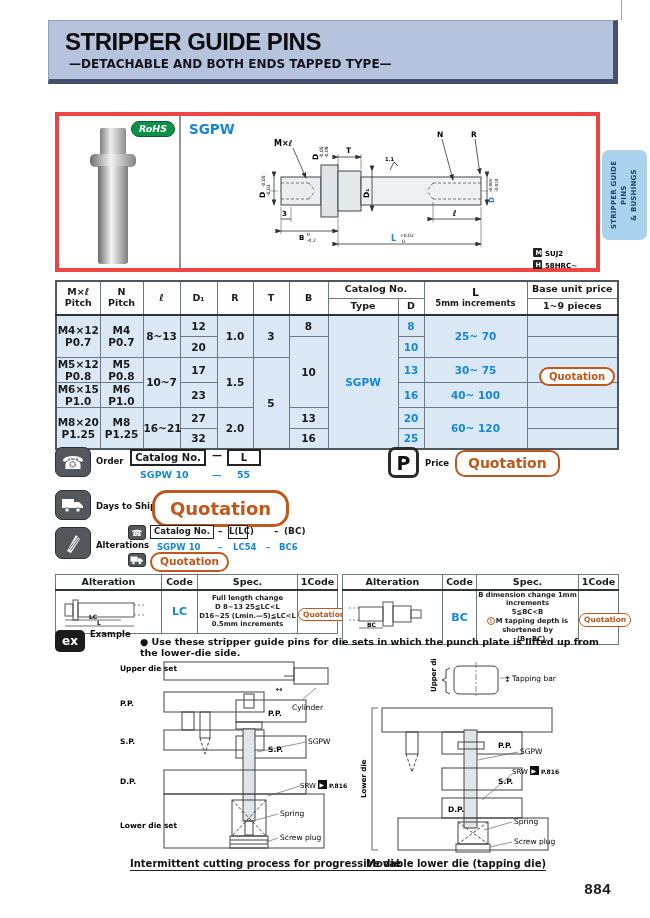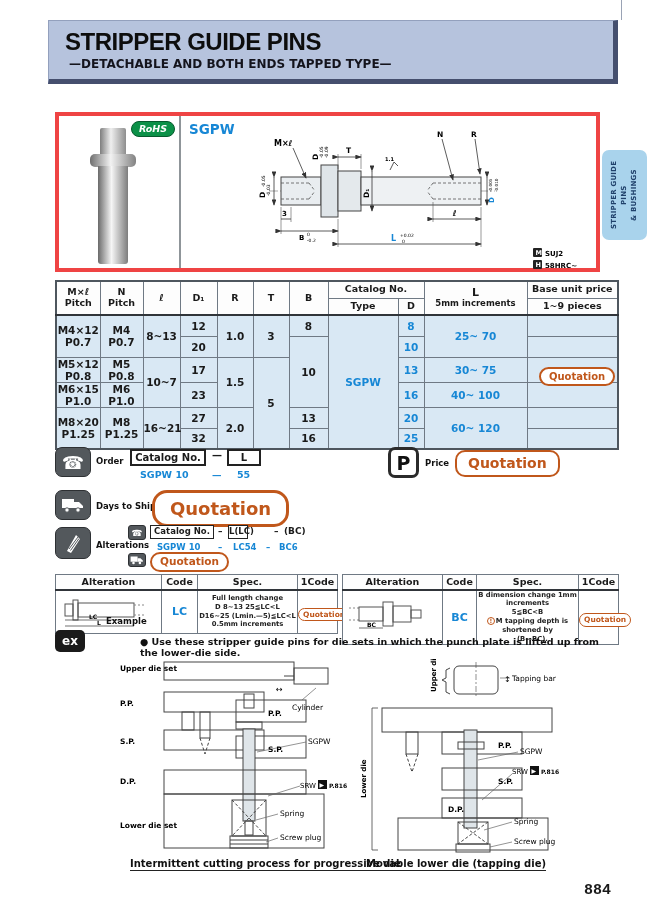--- a/index.html
+++ b/index.html
@@ -466,21 +466,21 @@
         <div>5≦BC&lt;B</div>
         <div><span class="note-circ">!</span><span>M tapping depth is shortened by</span></div>
         <div style="padding-left:10px;text-align:center;">(B—BC).</div>
       </td>
       <td><span class="q-badge alt-badge">Quotation</span></td>
     </tr>
   </tbody>
     </table>
 
   <div class="abs ex-icon" style="left:55px; top:630px; width:30px; height:22px;">ex</div>
-  <div class="abs icon-label" style="left:90px; top:616px;margin-left:16px;">Example</div>
+  <div class="abs icon-label" style="left:90px; top:629px;">Example</div>
   <div class="abs ex-note" style="left:140px; top:636px; width:475px;">● Use these stripper guide pins for die sets in which the punch plate is lifted up from the lower-die side.</div>
 
   <svg class="abs" style="left:116px; top:658px;" width="234" height="198" viewBox="0 0 234 198">
     <g stroke="#444" fill="none" stroke-width="1">
       <rect x="48" y="4" width="130" height="18"></rect>
       <rect x="178" y="10" width="34" height="16"></rect>
       <line x1="168" y1="18" x2="178" y2="18"></line>
       <rect x="48" y="34" width="100" height="20"></rect>
       <rect x="120" y="42" width="70" height="22"></rect>
       <rect x="66" y="54" width="12" height="18"></rect>

